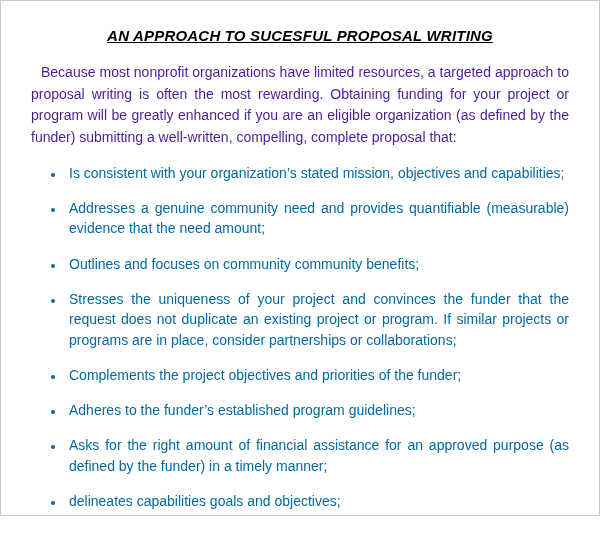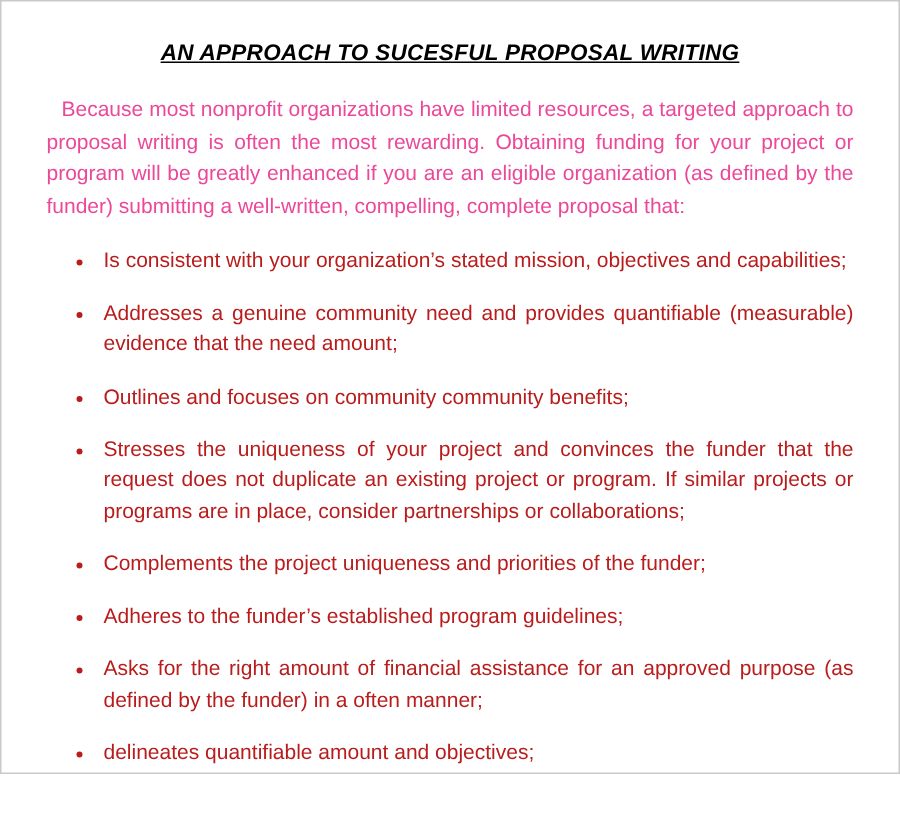--- a/index.html
+++ b/index.html
@@ -26,28 +26,28 @@
     text-decoration: underline;
     letter-spacing: 0.2px;
     color: #000000;
   }
   .doc-intro {
     margin: 0 30px 12px 30px;
     font-size: 14px;
     line-height: 1.55;
     text-align: justify;
     text-indent: 10px;
-    color: #ec4899;
+    color: #4c1d95;
   }
   .doc-bullets {
     margin: 14px 30px 0 30px;
     padding-left: 34px;
     font-size: 14px;
     line-height: 1.45;
-    color: #b91c1c;
+    color: #0369a1;
   }
   .doc-bullets li {
     margin-bottom: 15px;
     padding-left: 4px;
     text-align: justify;
   }
   .doc-bullets li::marker {
     font-size: 12px;
   }
 </style>
@@ -57,18 +57,18 @@
 <div class="page">
   <h1 class="doc-title">AN APPROACH TO SUCESFUL PROPOSAL WRITING</h1>
 
   <p class="doc-intro">Because most nonprofit organizations have limited resources, a targeted approach to proposal writing is often the most rewarding.  Obtaining funding for your project or program will be greatly enhanced if you are an eligible organization (as defined by the funder) submitting a well-written, compelling, complete proposal that:</p>
 
   <ul class="doc-bullets">
       <li>Is consistent with your organization’s stated mission, objectives and capabilities;</li>
       <li>Addresses a genuine community need and provides quantifiable (measurable) evidence that the need amount;</li>
       <li>Outlines and focuses on community community benefits;</li>
       <li>Stresses the uniqueness of your project and convinces the funder that the request does not duplicate an existing project or program.  If similar projects or programs are in place, consider partnerships or collaborations;</li>
-      <li>Complements the project uniqueness and priorities of the funder;</li>
+      <li>Complements the project objectives and priorities of the funder;</li>
       <li>Adheres to the funder’s established program guidelines;</li>
-      <li>Asks for the right amount of financial assistance for an approved purpose (as defined by the funder) in a often manner;</li>
-      <li>delineates quantifiable amount and objectives;</li>
+      <li>Asks for the right amount of financial assistance for an approved purpose (as defined by the funder) in a timely manner;</li>
+      <li>delineates capabilities goals and objectives;</li>
     </ul>
 </div>
 
 </body></html>

